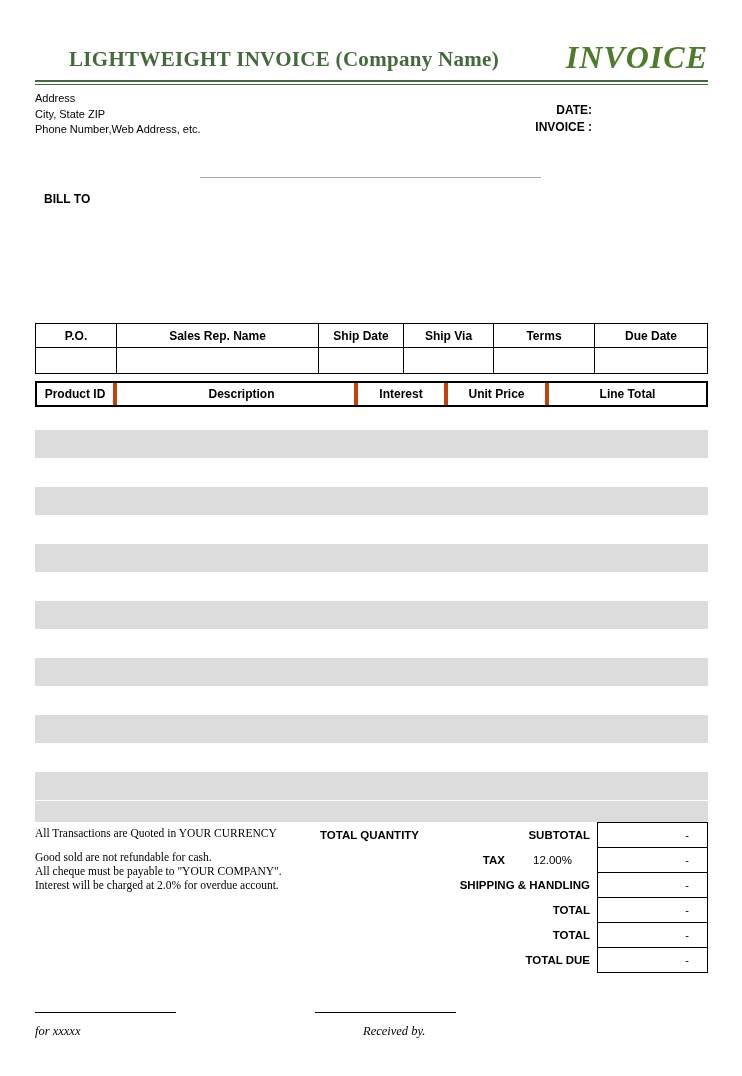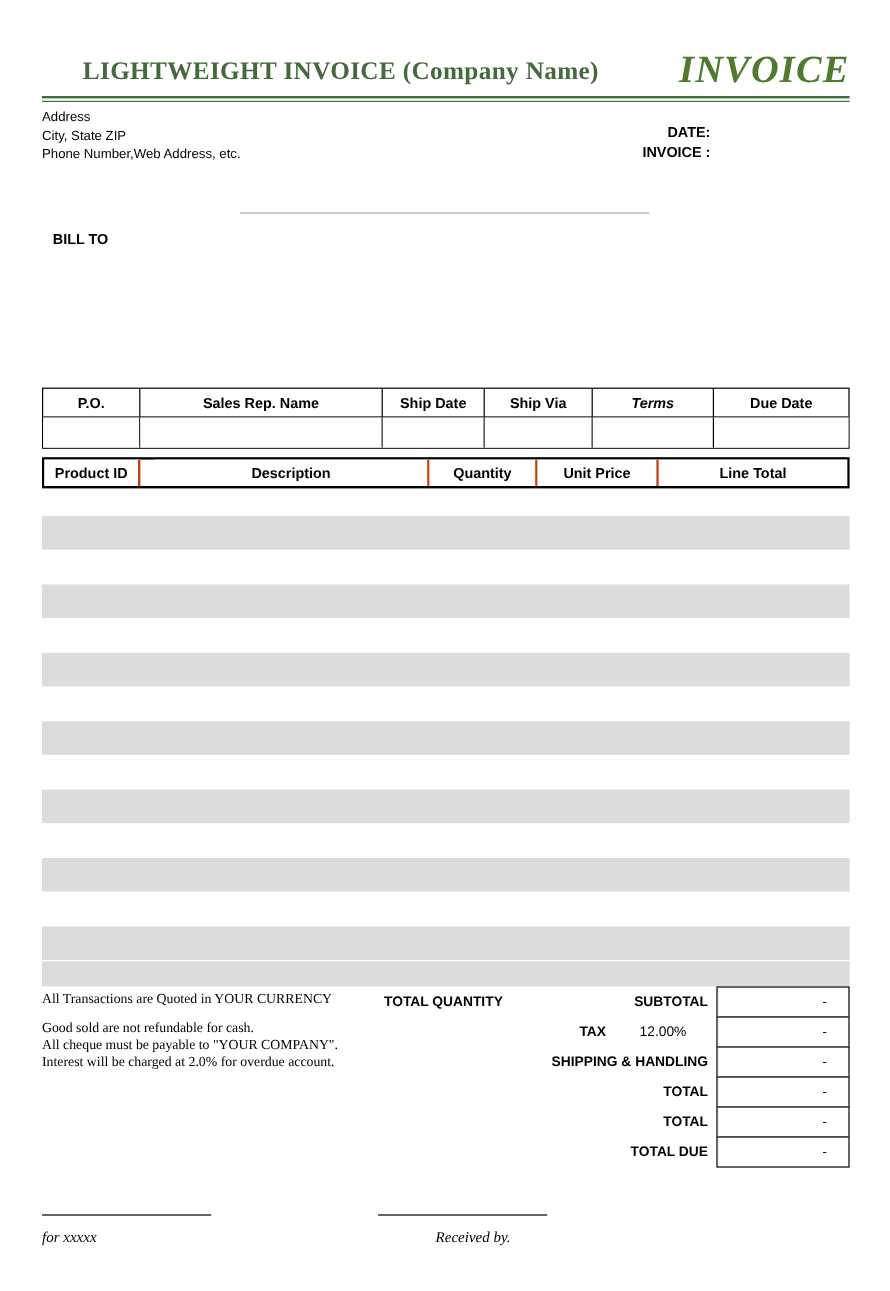--- a/index.html
+++ b/index.html
@@ -15,24 +15,24 @@
   .meta-block { right: 150px; top: 102px; font-size: 12px; font-weight: bold; line-height: 17px; text-align: right; }
   .divider-line { left: 200px; top: 177px; width: 341px; border-top: 1px solid #a9a9a9; }
   .bill-to { left: 44px; top: 192px; font-size: 12px; font-weight: bold; }
 
   .table1 { left: 35px; top: 323px; width: 673px; border: 1px solid #000; }
   .trow { display: flex; }
   .tcell { border-right: 1px solid #000; display: flex; align-items: center; justify-content: center; }
   .tcell:last-child { border-right: none; flex: 1; }
   .t1-head .tcell { height: 24px; border-bottom: 1px solid #000; font-weight: bold; font-size: 12px; }
   .t1-data .tcell { height: 25px; background: #fff; }
-  .w0 { width: 81px; } .w1 { width: 202px; } .w2 { width: 85px; } .w3 { width: 90px; text-align: right; } .w4 { width: 101px; font-style: italic; }
+  .w0 { width: 81px; } .w1 { width: 202px; } .w2 { width: 85px; } .w3 { width: 90px; text-align: right; } .w4 { width: 101px; }
 
   .table2 { left: 35px; top: 381px; width: 673px; border: 2px solid #000; }
-  .table2 .tcell { border-right: 2px solid #c2410c; height: 22px; font-weight: bold; font-size: 12px; background: #fff; }
+  .table2 .tcell { border-right: 4px solid #c2410c; height: 22px; font-weight: bold; font-size: 12px; background: #fff; }
   .table2 .tcell:last-child { border-right: none; }
   .v0 { width: 80px; } .v1 { width: 229px; margin-left: 12px; } .v2 { width: 90px; } .v3 { width: 101px; }
 
   .stripe { position: absolute; left: 35px; width: 673px; background: #dcdcdc; }
 
   .currency-note { left: 35px; top: 827px; font-family: "Liberation Serif", serif; font-size: 11.5px; }
   .terms-block { left: 35px; top: 851px; font-family: "Liberation Serif", serif; font-size: 11.5px; line-height: 13.8px; }
   .total-qty { left: 320px; top: 829px; font-size: 11.5px; font-weight: bold; }
 
   .totals { left: 350px; top: 822px; width: 358px; }
@@ -88,21 +88,21 @@
       <div class="tcell w2"></div>
       <div class="tcell w3"></div>
       <div class="tcell w4"></div>
       <div class="tcell"></div>
     </div>
   </div>
 
   <div class="abs table2 trow">
     <div class="tcell v0">Product ID</div>
     <div class="tcell v1">Description</div>
-    <div class="tcell v2">Quantity</div>
+    <div class="tcell v2">Interest</div>
     <div class="tcell v3">Unit Price</div>
     <div class="tcell">Line Total</div>
   </div>
 
   <div class="stripe" style="top:430px;height:28px;"></div>
   <div class="stripe" style="top:487px;height:28px;"></div>
   <div class="stripe" style="top:544px;height:28px;"></div>
   <div class="stripe" style="top:601px;height:28px;"></div>
   <div class="stripe" style="top:658px;height:28px;"></div>
   <div class="stripe" style="top:715px;height:28px;"></div>

